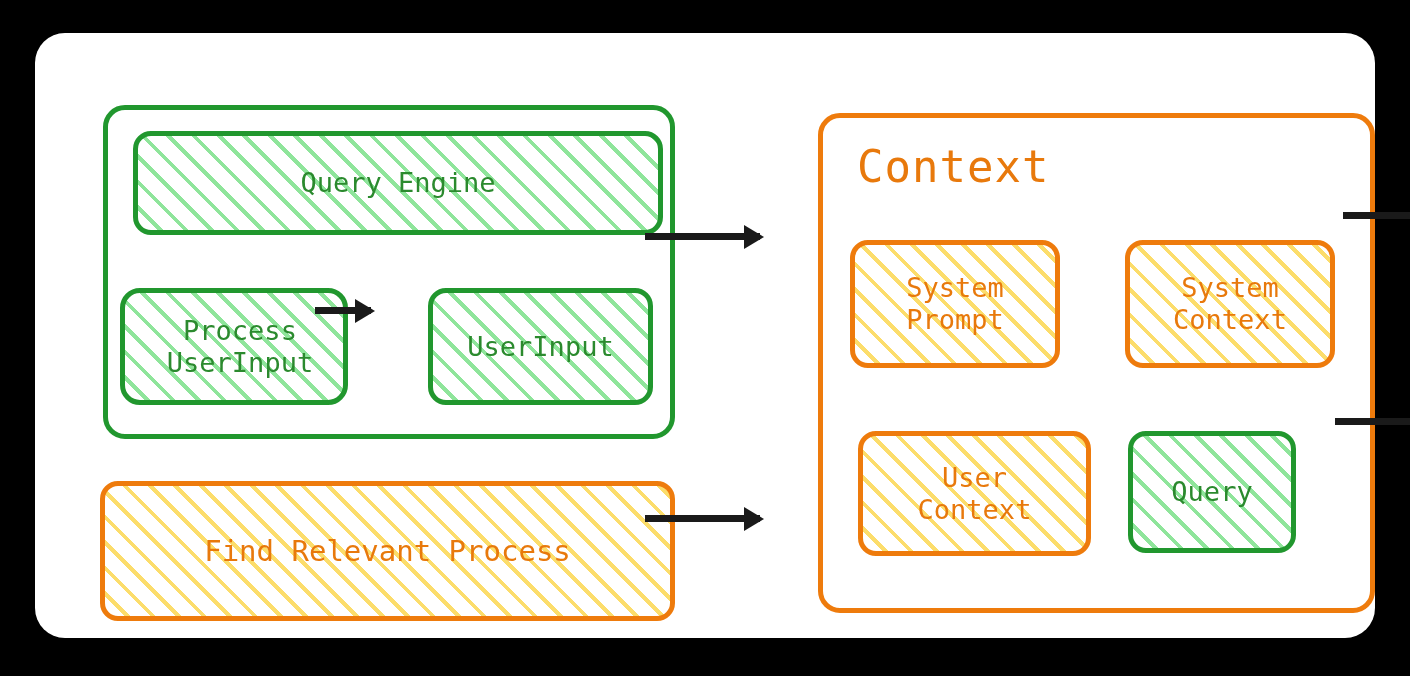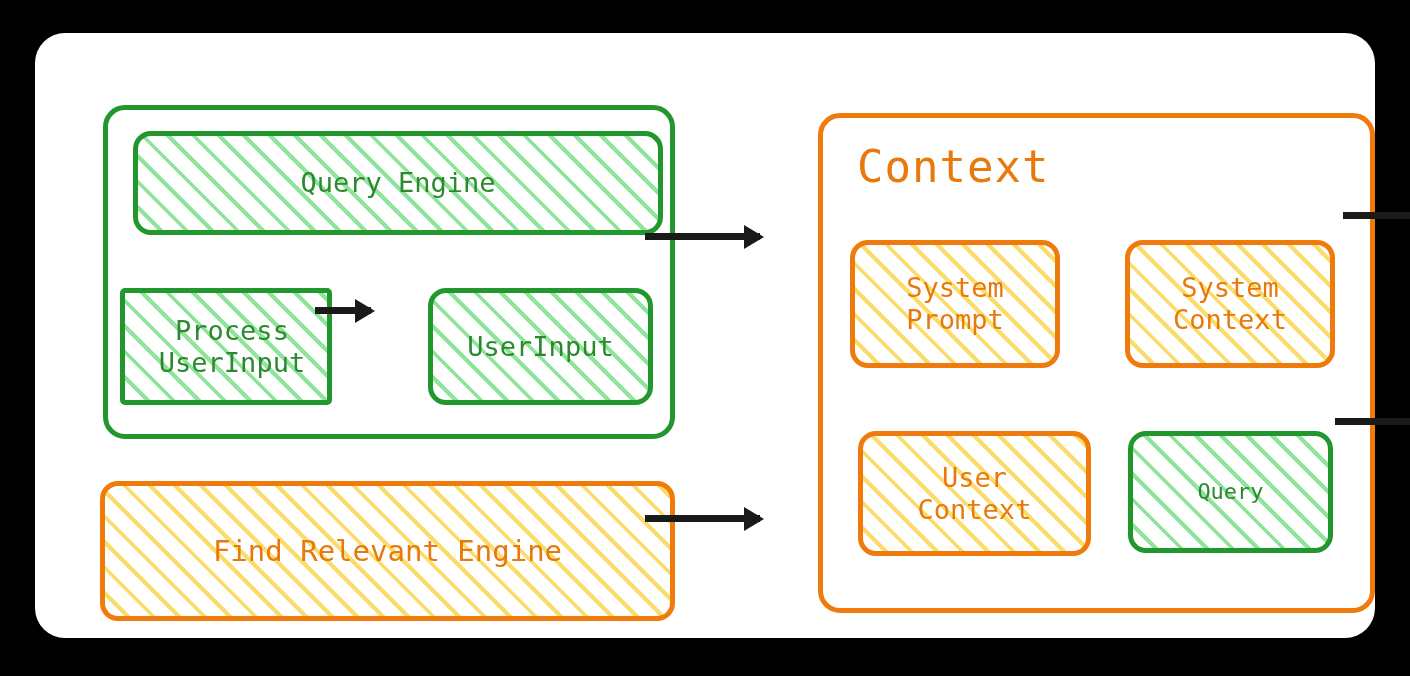--- a/index.html
+++ b/index.html
@@ -112,22 +112,22 @@
     color: #E8790C;
     letter-spacing: 1px;
   }
 
   
   #node-query-engine {
     left: 90px; top: 98px; width: 530px; height: 104px;
     border-radius: 18px; font-size: 27px; margin-left: 8px;
   }
   #node-process-userinput {
-    left: 85px; top: 255px; width: 212px; height: 117px;
-    border-radius: 5px; font-size: 27px; padding-left: 12px;
+    left: 85px; top: 255px; width: 228px; height: 117px;
+    border-radius: 20px; font-size: 27px; padding-left: 12px;
   }
   #node-attachment {
     left: 393px; top: 255px; width: 225px; height: 117px;
     border-radius: 18px; font-size: 27px;
   }
   #node-find-memory {
     left: 65px; top: 448px; width: 575px; height: 140px;
     border-radius: 18px; font-size: 29px;
   }
   #node-system-prompt {
@@ -136,22 +136,22 @@
   }
   #node-system-context {
     left: 1090px; top: 207px; width: 210px; height: 128px;
     border-radius: 18px; font-size: 27px;
   }
   #node-user-context {
     left: 823px; top: 398px; width: 233px; height: 125px;
     border-radius: 18px; font-size: 27px;
   }
   #node-query {
-    left: 1093px; top: 398px; width: 205px; height: 122px;
-    border-radius: 18px; font-size: 22px;
+    left: 1093px; top: 398px; width: 168px; height: 122px;
+    border-radius: 18px; font-size: 27px;
   }
 
   
   .arrow {
     position: absolute;
     height: 7px;
     background: #1a1a1a;
     z-index: 5;
   }
   .arrow::after {
@@ -197,21 +197,21 @@
     <div class="node hatch-green bd-green txt-green" id="node-process-userinput">
       <span class="node-label">Process
 UserInput</span>
     </div>
 
     <div class="node hatch-green bd-green txt-green" id="node-attachment">
       <span class="node-label">UserInput</span>
     </div>
 
     <div class="node hatch-yellow bd-orange txt-orange" id="node-find-memory">
-      <span class="node-label">Find Relevant Engine</span>
+      <span class="node-label">Find Relevant Process</span>
     </div>
 
     <div class="node hatch-yellow bd-orange txt-orange" id="node-system-prompt">
       <span class="node-label">System
 Prompt</span>
     </div>
 
     <div class="node hatch-yellow bd-orange txt-orange" id="node-system-context">
       <span class="node-label">System
 Context</span>

